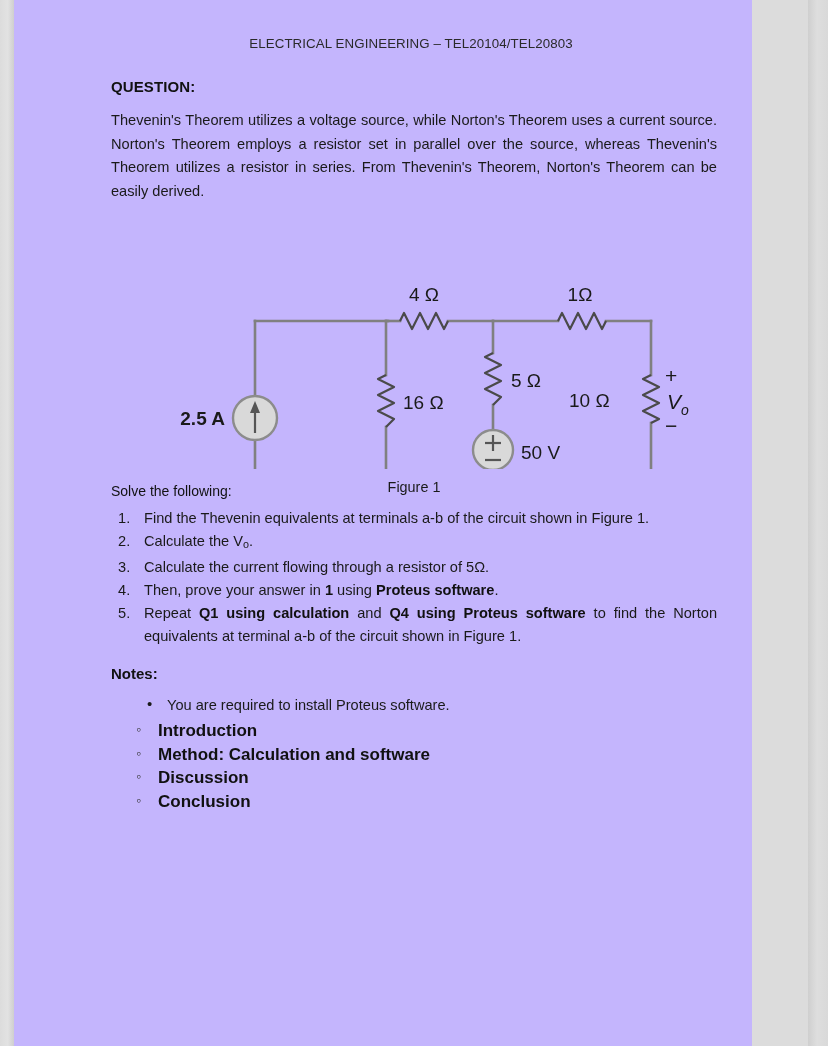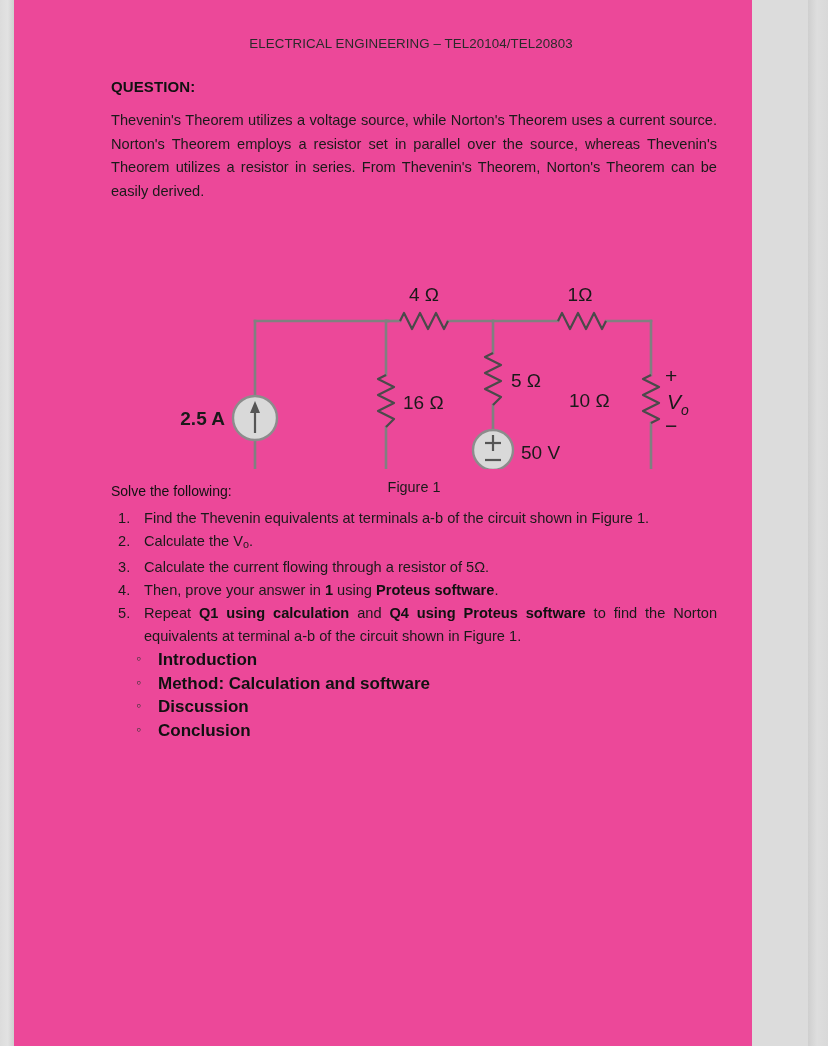--- a/index.html
+++ b/index.html
@@ -13,21 +13,21 @@
     position: relative;
     overflow: hidden;
     font-family: "Liberation Sans", sans-serif;
   }
   #page {
     position: absolute;
     left: 14px;
     top: 0;
     width: 738px;
     height: 1046px;
-    background: #ec4899;
+    background: #c4b5fd;
     box-shadow: 0 0 0 0 transparent;
   }
   #gutter-left {
     position: absolute;
     left: 0; top: 0;
     width: 14px; height: 1046px;
     background: linear-gradient(to right, #dcdcdc 0%, #e2e2e2 55%, #cfcfcf 100%);
   }
   #gutter-right {
     position: absolute;
@@ -252,21 +252,23 @@
 
     <div class="solve-head">Solve the following:</div>
     <ol class="numlist" id="solve-list">
         <li><span>Find the Thevenin equivalents at terminals a-b of the circuit shown in Figure 1.</span></li>
         <li><span>Calculate the V</span><span class="sub">o</span><span>.</span></li>
         <li><span>Calculate the current flowing through a resistor of 5Ω.</span></li>
         <li><span>Then, prove your answer in </span><b>1</b><span> using </span><b>Proteus software</b><span>.</span></li>
         <li class="justify"><span>Repeat </span><b>Q1 using calculation</b><span> and </span><b>Q4 using Proteus software</b><span> to find the Norton equivalents at terminal a-b of the circuit shown in Figure 1.</span></li>
       </ol>
 
+    <div class="notes-head">Notes:</div>
     <ul class="bullets" id="notes-list">
+        <li><span>You are required to install Proteus software.</span></li>
       </ul>
     <ul class="subcircles" id="report-list">
         <li>Introduction</li>
         <li>Method: Calculation and software</li>
         <li>Discussion</li>
         <li>Conclusion</li>
       </ul>
 
   </div>
 </div>

